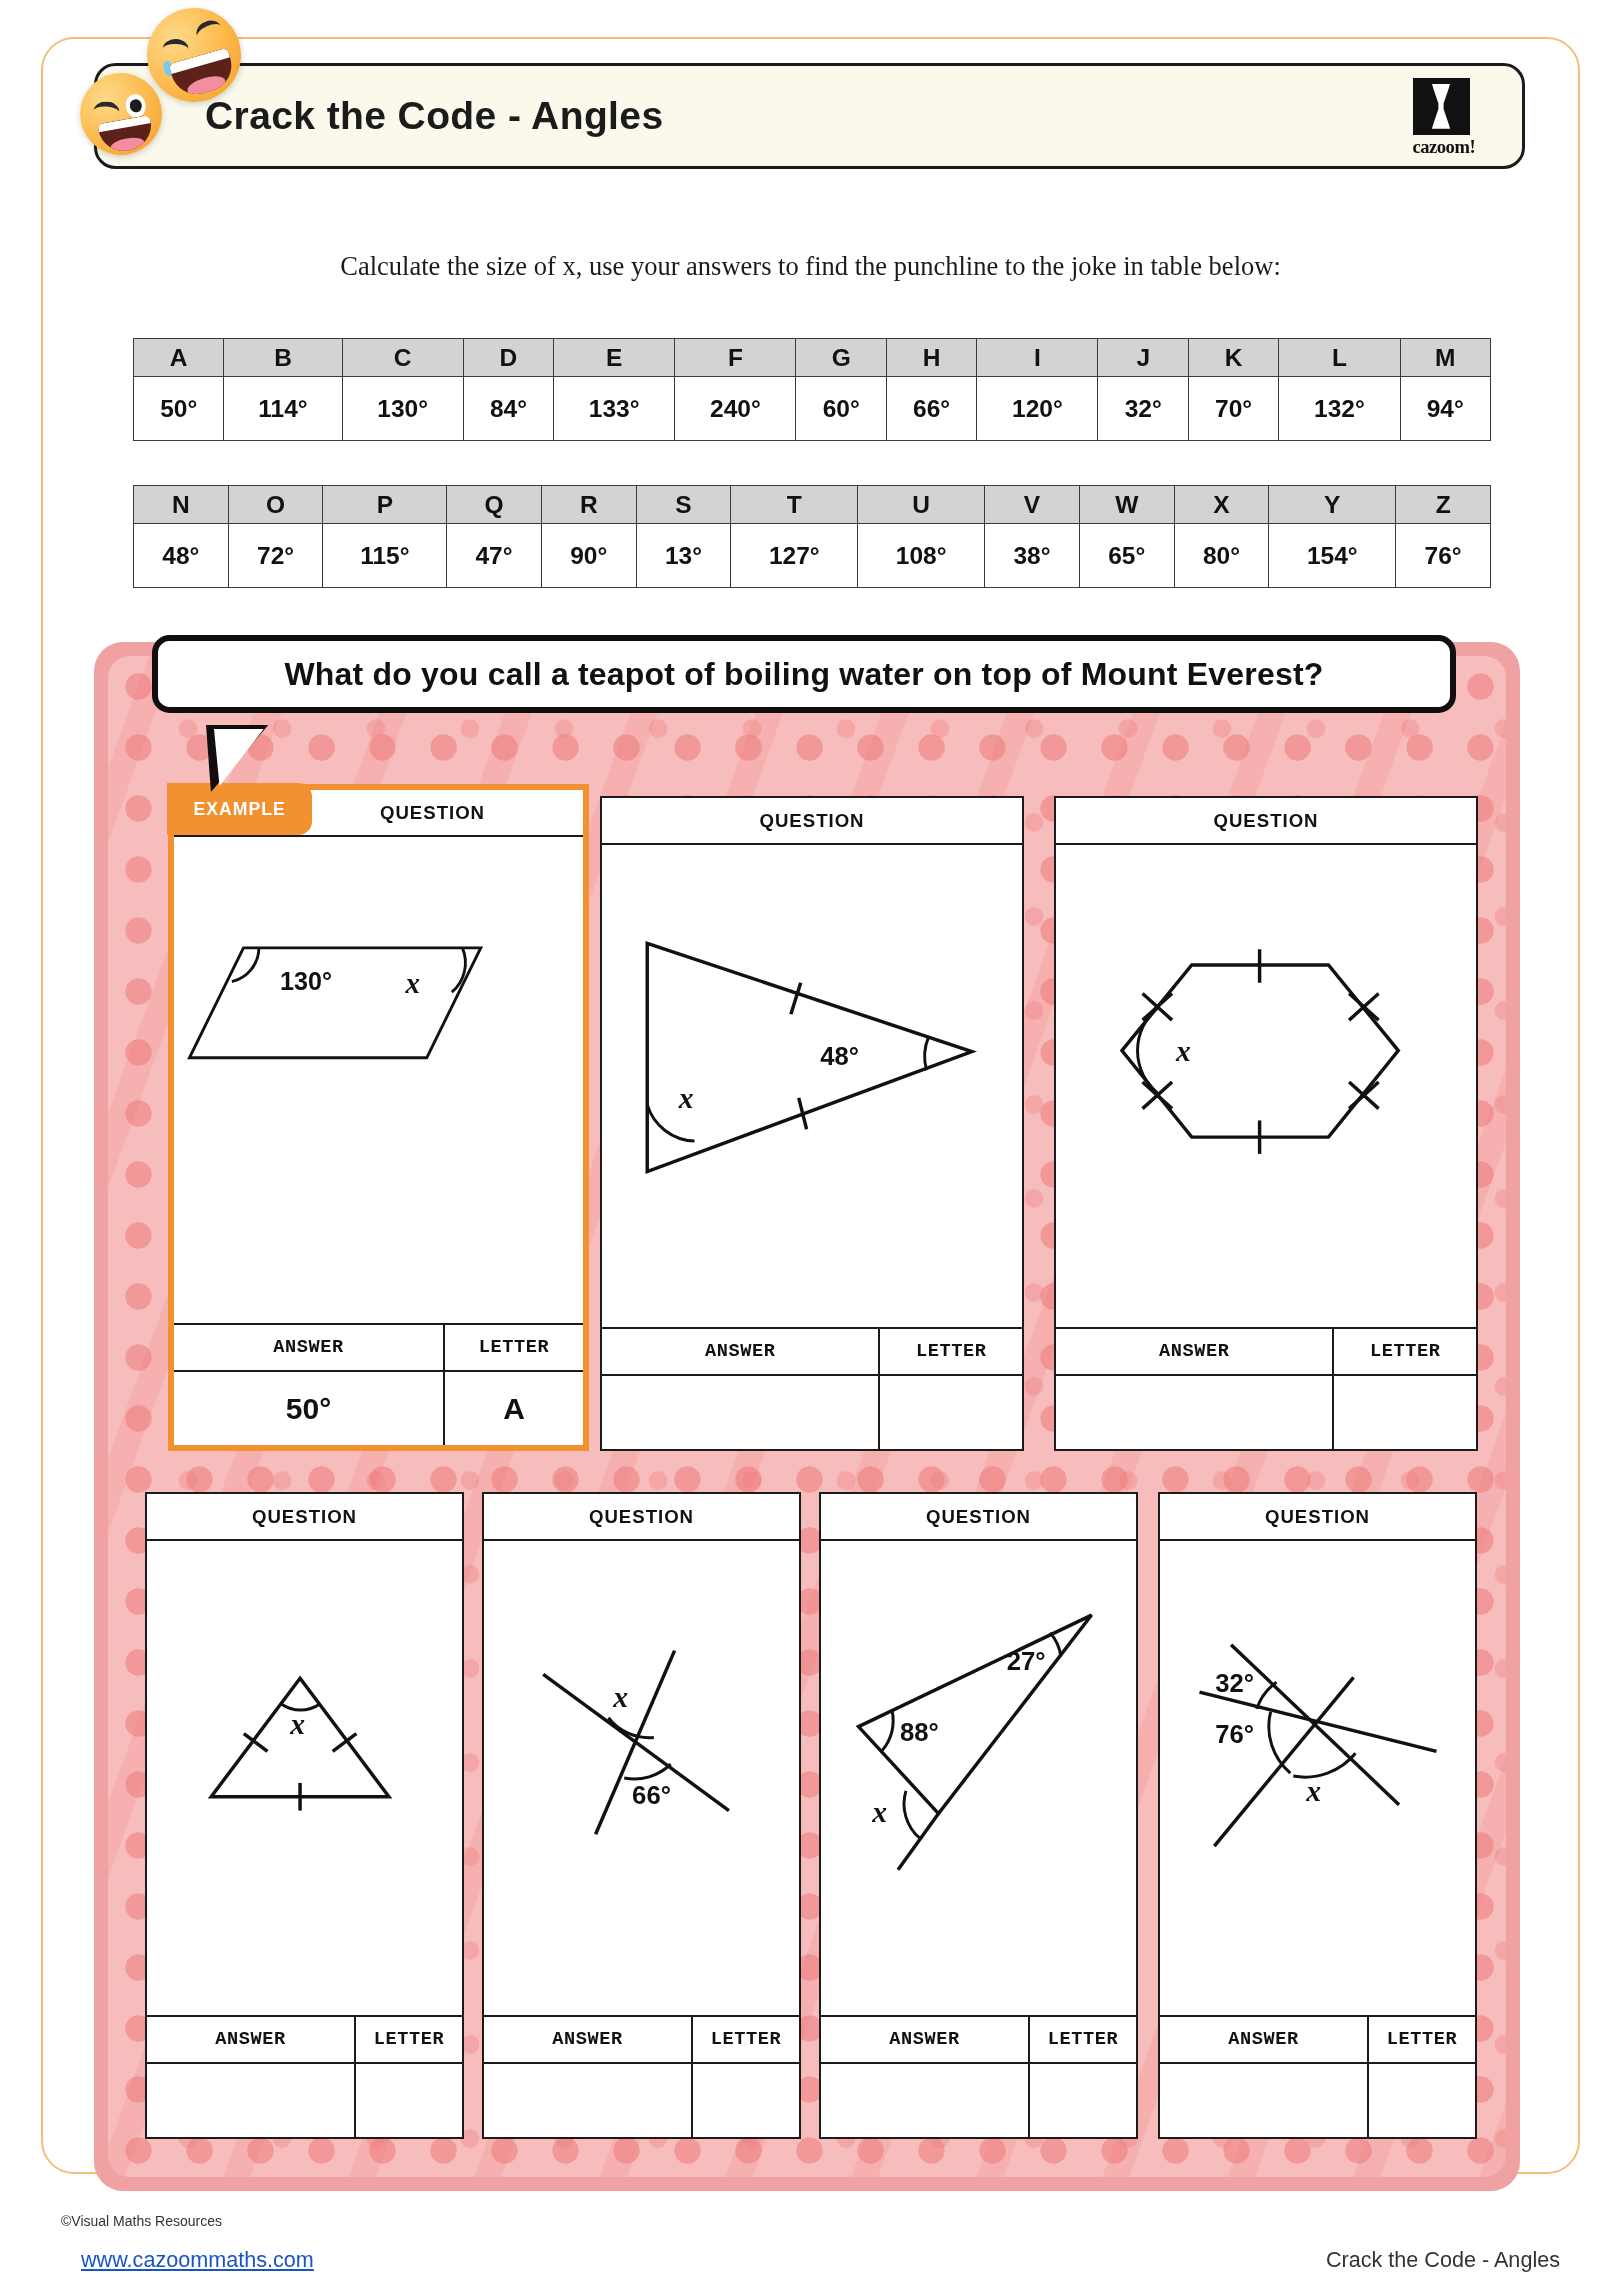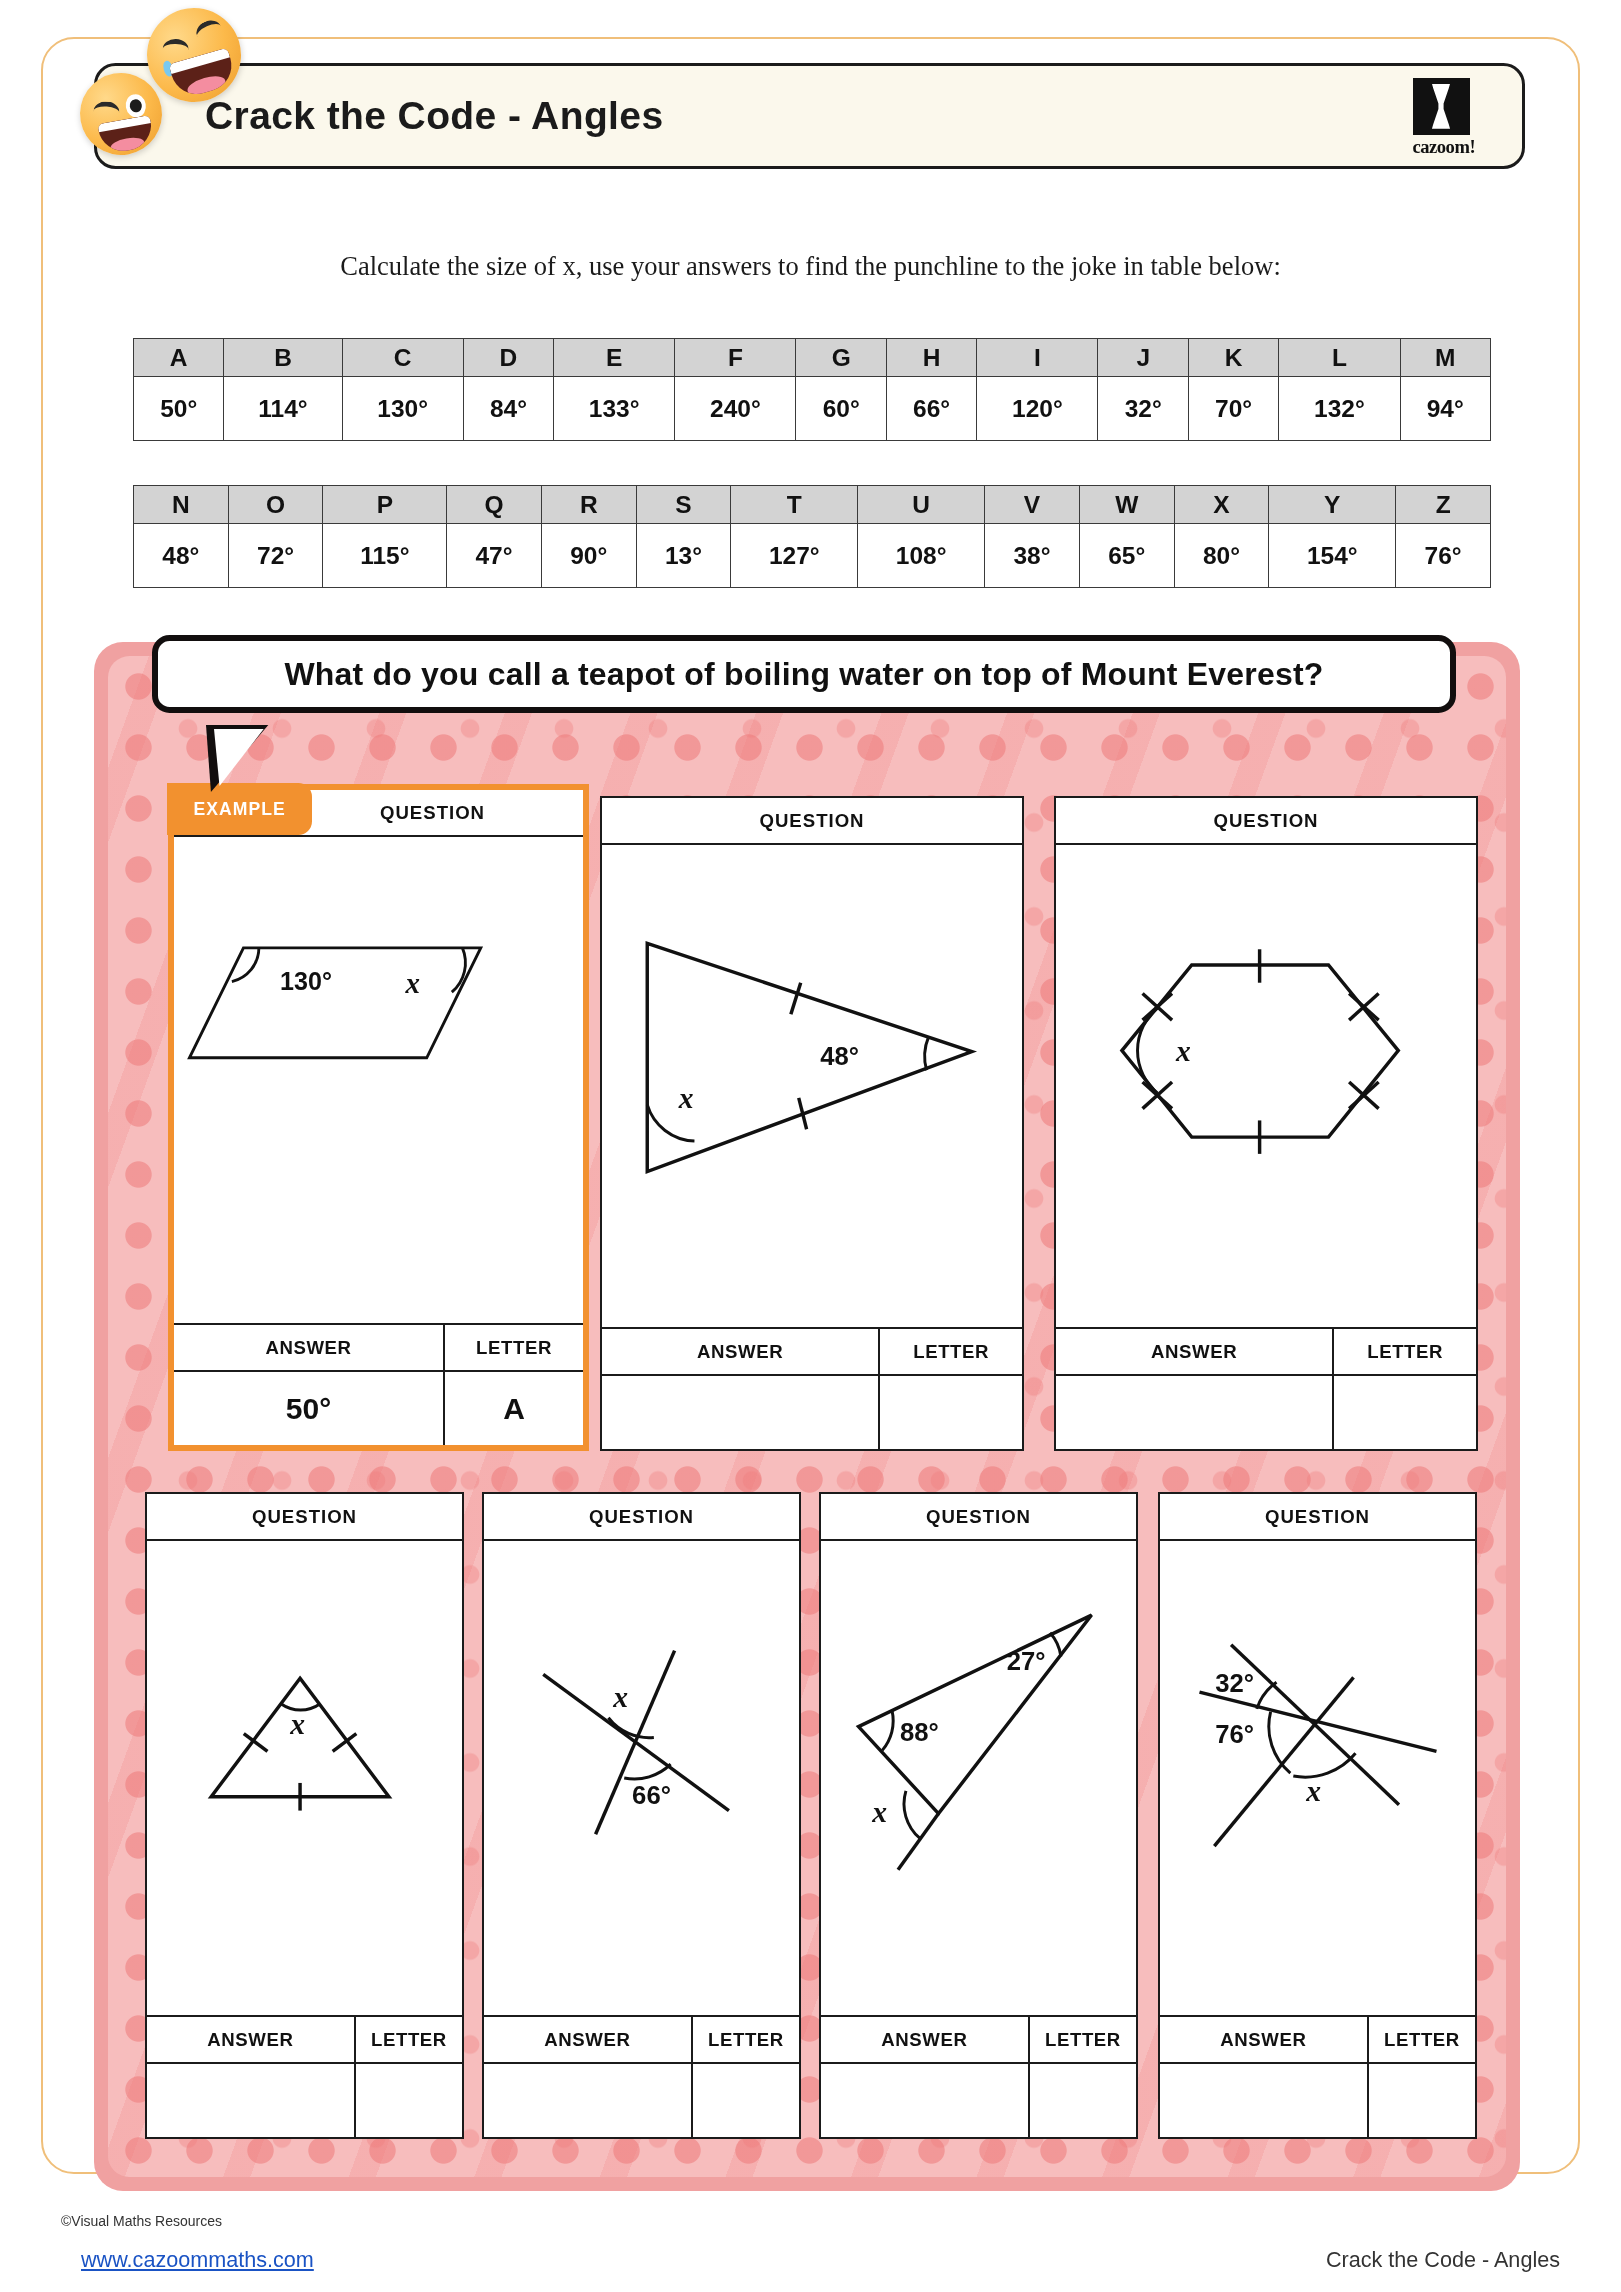--- a/index.html
+++ b/index.html
@@ -138,21 +138,21 @@
     position:absolute;left:-6.9px;top:-6.9px;height:52px;width:145px;
     background:#f2912f;border-radius:0 13.7px 13.7px 0;
     display:flex;align-items:center;justify-content:center;
     color:#fff;font-size:17.6px;font-weight:bold;letter-spacing:1px;
   }
   .card-figure{flex:1 1 auto;position:relative;overflow:hidden;}
   .card-figure svg{position:absolute;left:0;top:0;width:100%;height:100%;}
   .ans-head{
     flex:0 0 45px;height:45px;display:flex;border-top:2.9px solid #1b1b1b;border-bottom:2.9px solid #1b1b1b;
   }
-  .ans-head .cell{display:flex;align-items:center;justify-content:center;font-size:18.6px;font-weight:bold;letter-spacing:0.6px;color:#111;}
+  .ans-head .cell{display:flex;align-items:center;justify-content:center;font-size:18.6px;font-weight:bold;letter-spacing:0.6px;color:#111;font-family:Liberation Mono, monospace;}
   .ans-body{flex:0 0 73px;height:73px;display:flex;}
   .ans-body .cell{display:flex;align-items:center;justify-content:center;font-size:30px;font-weight:bold;color:#111;}
   .cell.left{flex:1.95;border-right:2px solid #1b1b1b;}
   .cell.right{flex:1;}
   
   .figlabel{font-size:26px;font-weight:bold;fill:#111;font-family:"Liberation Sans", sans-serif;}
   .figvar{font-size:30px;font-weight:bold;font-style:italic;fill:#111;font-family:"Liberation Serif", serif;}
   
   .footer-left{position:absolute;left:61px;top:2213px;font-size:14px;color:#333;}
   .footer-link{position:absolute;left:61px;top:2247px;font-size:21.6px;color:#1a53c4;text-decoration:underline;margin-left:20px;}

